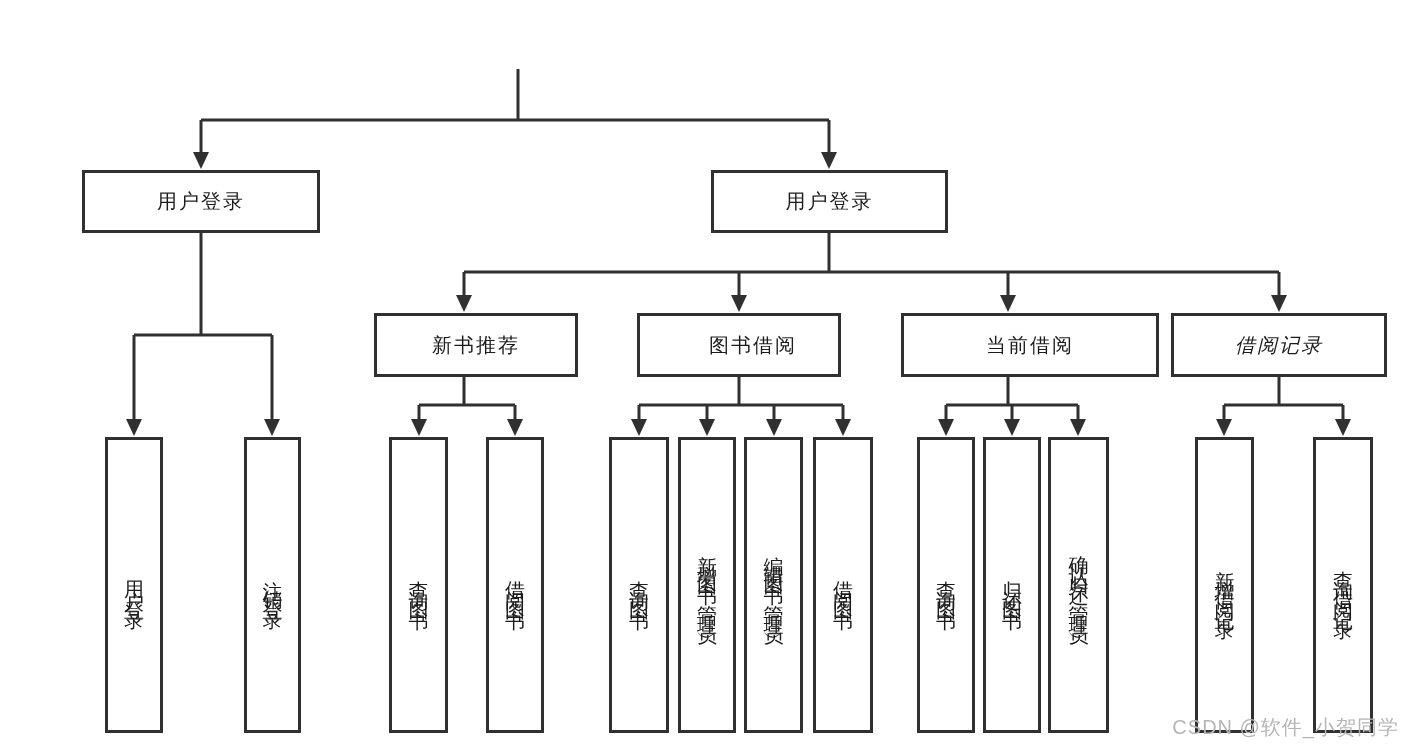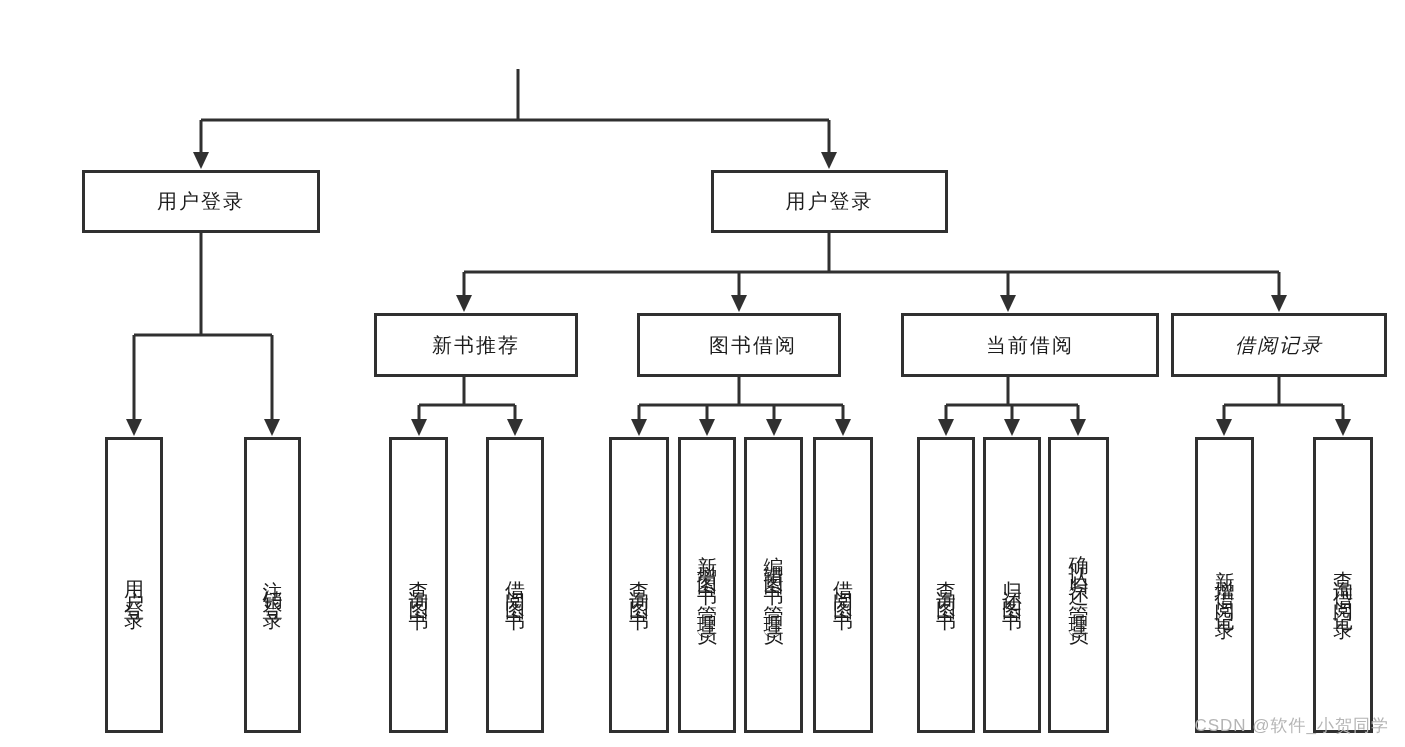--- a/index.html
+++ b/index.html
@@ -71,23 +71,23 @@
   #l8  { left: 813px;  width: 60px; }
   #l9  { left: 917px;  width: 58px; }
   #l10 { left: 983px;  width: 58px; }
   #l11 { left: 1048px; width: 61px; }
   #l12 { left: 1195px; width: 59px; }
   #l13 { left: 1313px; width: 60px; }
 
   .watermark {
     position: absolute;
     z-index: 2;
-    right: 16px;
+    right: 6px;
     top: 714px;
-    font-size: 17px;
+    font-size: 20px;
     letter-spacing: 1px;
     color: var(--wm);
     white-space: nowrap;
   }
 </style>
 </head>
 <body>
 
 <div class="canvas">
 

